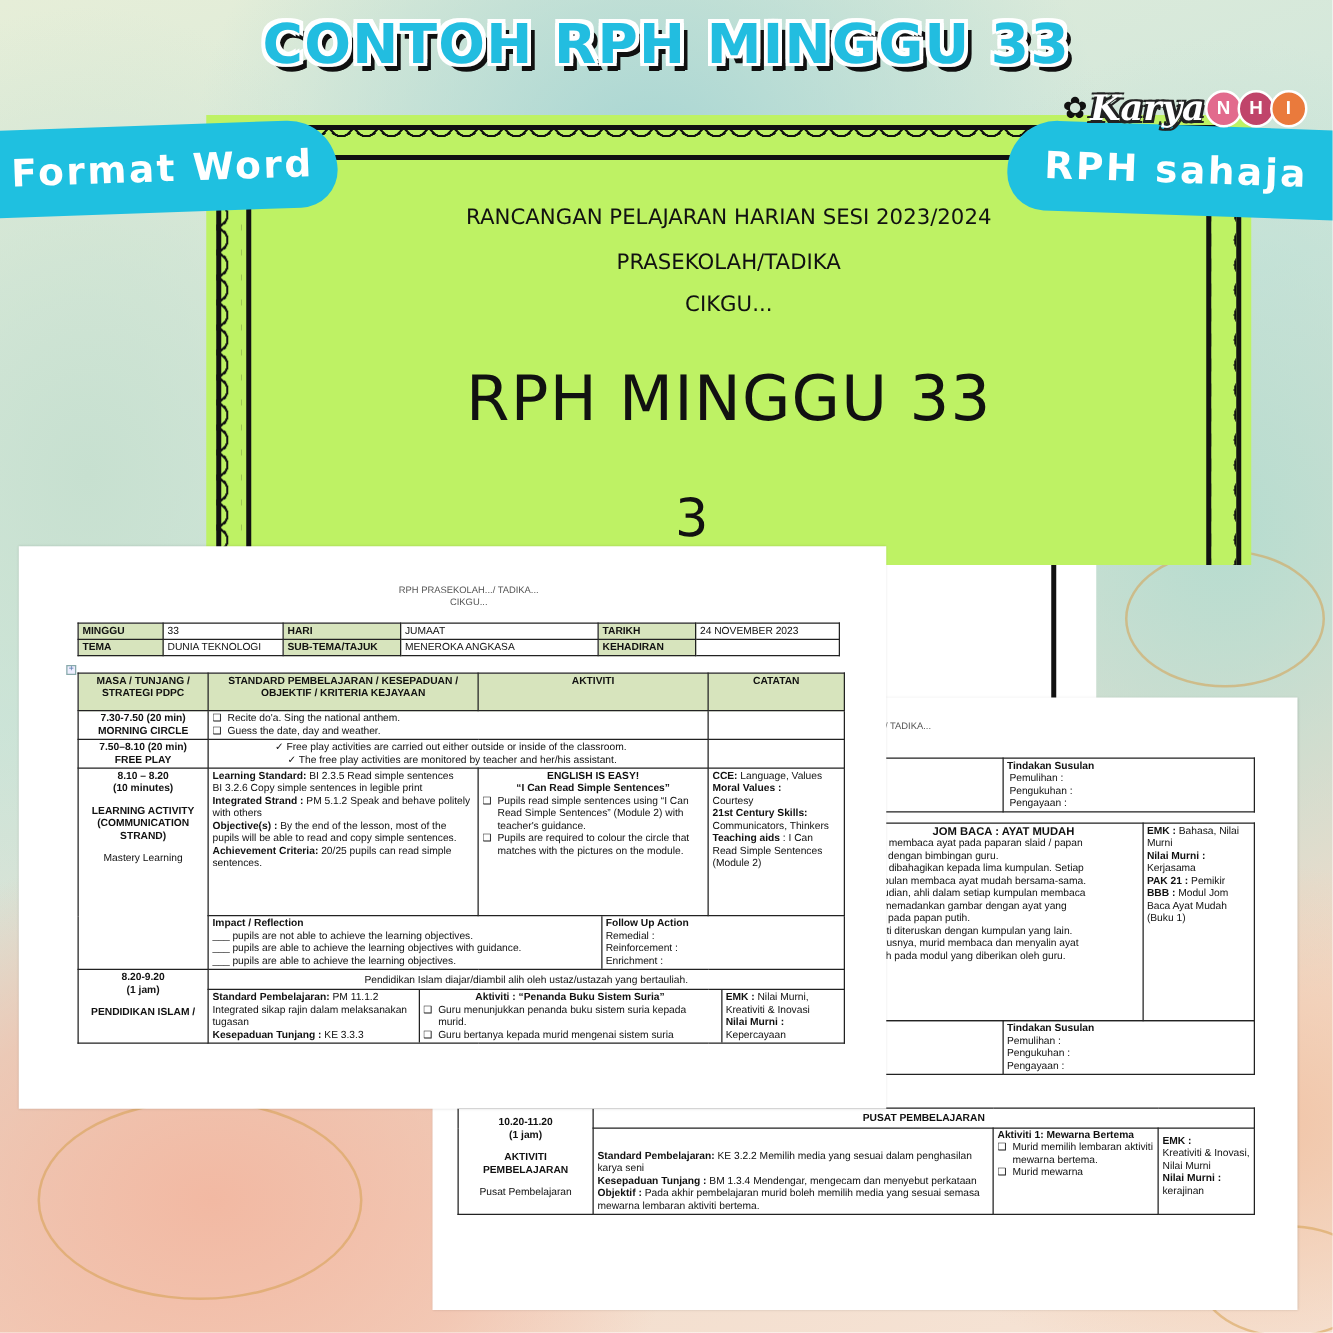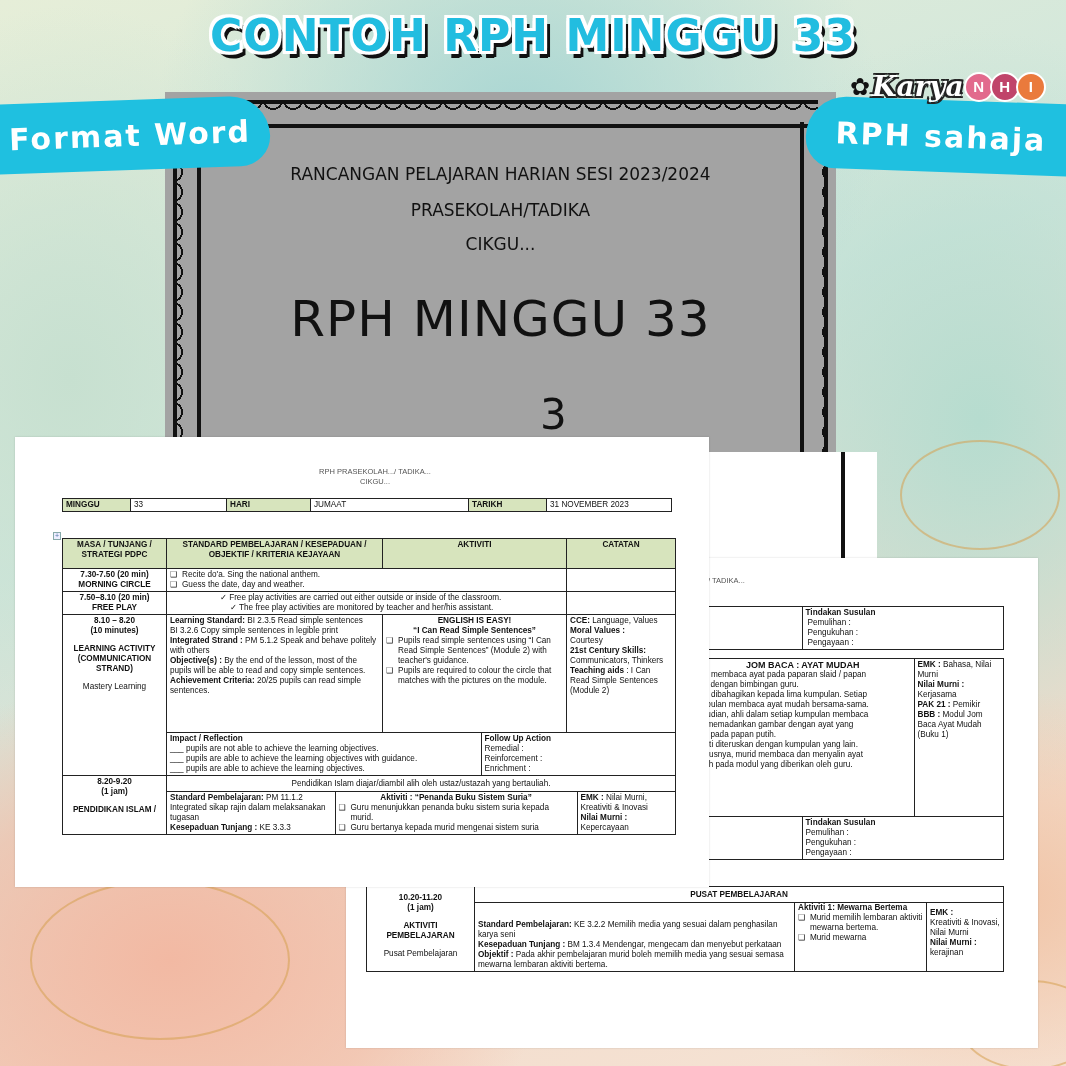--- a/index.html
+++ b/index.html
@@ -40,21 +40,21 @@
 
   
   .logo { position: absolute; left: 850px; top: 70px; display: flex; align-items: center; z-index: 25; }
   .logo-paw { font-size: 24px; color: #111; margin-right: 2px; }
   .logo-text { font-family: "DejaVu Serif", serif; font-style: italic; font-weight: bold; font-size: 28px; color: #fff; text-shadow: -2px -2px 0 #222, 2px -2px 0 #222, -2px 2px 0 #222, 2px 2px 0 #222; }
   .logo-dots { display: flex; margin-left: 4px; }
   .logo-dot { width: 30px; height: 30px; border-radius: 50%; border: 2px solid #fff; color: #fff; font-weight: bold; font-size: 15px; display: flex; align-items: center; justify-content: center; margin-left: -4px; }
 
   
   .cover {
-    position: absolute; left: 165px; top: 92px; width: 671px; height: 360px; background: #a3a3a3;
+    position: absolute; left: 165px; top: 92px; width: 836px; height: 360px; background: #bef264;
     z-index: 5;
   }
   .cover-border-top { position: absolute; left: 18px; right: 18px; top: 8px; height: 28px; border-bottom: 4px solid #111;
     background: radial-gradient(circle at 10px 0px, transparent 8px, #111 8px, #111 10px, transparent 10px) repeat-x; background-size: 20px 20px; }
   .cover-border-top::before { content:""; position:absolute; left:0; right:0; top:0; height:4px; background:#111; }
   .cover-border-left { position: absolute; left: 8px; top: 30px; bottom: 0; width: 28px; border-right: 4px solid #111;
     background: radial-gradient(circle at 0px 10px, transparent 8px, #111 8px, #111 10px, transparent 10px) repeat-y; background-size: 20px 20px; }
   .cover-border-left::before { content:""; position:absolute; top:0; bottom:0; left:0; width:4px; background:#111; }
   .cover-border-right { position: absolute; right: 8px; top: 30px; bottom: 0; width: 28px; border-left: 4px solid #111;
     background: radial-gradient(circle at 28px 10px, transparent 8px, #111 8px, #111 10px, transparent 10px) repeat-y; background-size: 20px 20px; }
@@ -229,24 +229,32 @@
   <div class="doc-header" style="position:absolute; left:200px; top:30px; width:320px;">
     <div>RPH PRASEKOLAH.../ TADIKA...</div>
     <div>CIKGU...</div>
   </div>
 
   <table class="rph" style="position:absolute; left:47px; top:61px; width:610px;">
     <tbody>
         <tr>
       <td class="green" style="width:68px">MINGGU</td>
       <td style="width:96px">33</td>
-      <td class="green" style="width:84px">HARI</td>
+      <td class="green" style="width:94px">HARI</td>
       <td style="width:158px">JUMAAT</td>
       <td class="green" style="width:78px">TARIKH</td>
-      <td>31 NOVEMBER 2023</td>
+      <td>24 NOVEMBER 2023</td>
+    </tr>
+    <tr>
+      <td class="green">TEMA</td>
+      <td>DUNIA TEKNOLOGI</td>
+      <td class="green">SUB-TEMA/TAJUK</td>
+      <td>MENEROKA ANGKASA</td>
+      <td class="green">KEHADIRAN</td>
+      <td></td>
     </tr>
   </tbody>
     </table>
 
   <div class="plus-icon" style="left:38px; top:95px;">+</div>
 
   <table class="rph" style="position:absolute; left:47px; top:101px; width:614px;">
     <tbody>
         <tr class="hdr">
       <th style="width:104px; height:30px;">MASA / TUNJANG / STRATEGI PDPC</th>

